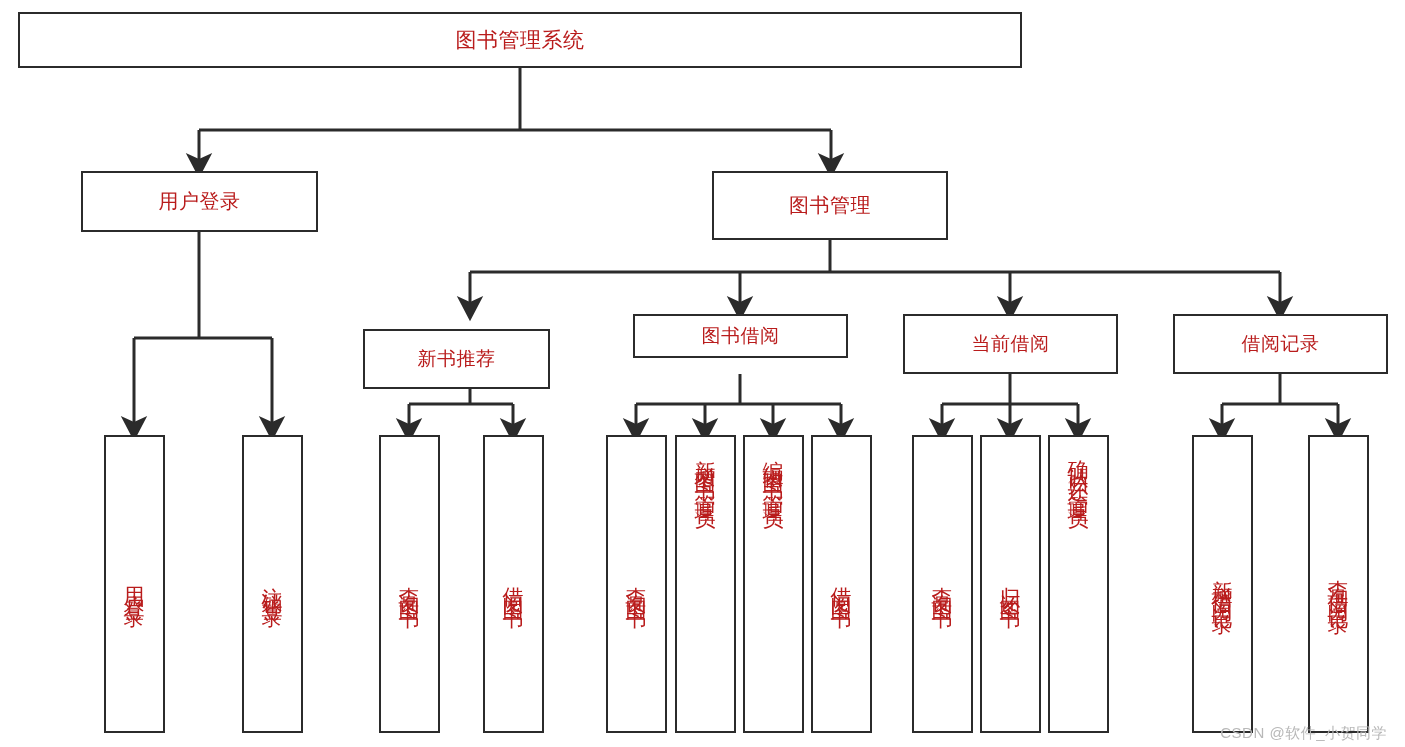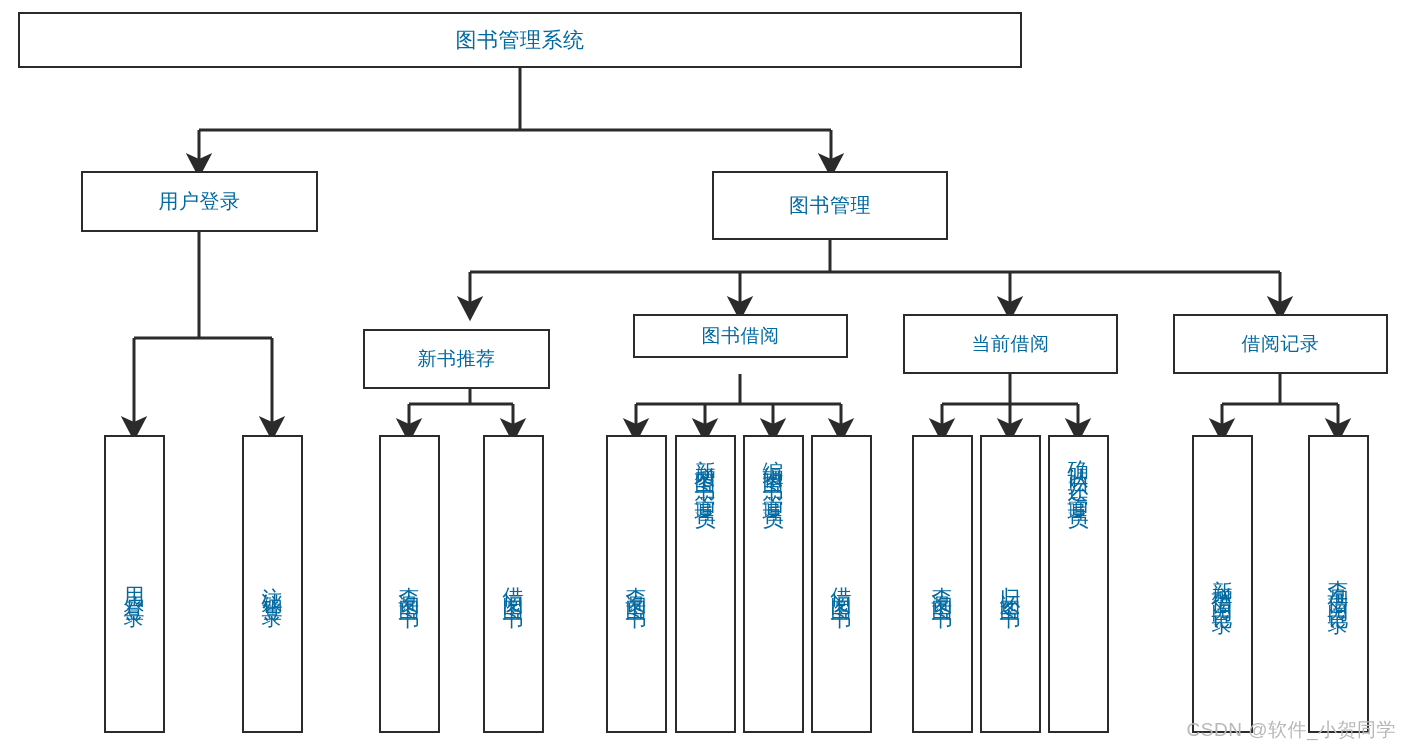--- a/index.html
+++ b/index.html
@@ -13,21 +13,21 @@
   svg#connectors{position:absolute;left:0;top:0;width:1405px;height:747px;}
 
   .node{
     position:absolute;
     box-sizing:border-box;
     background:#ffffff;
     border:2.5px solid #2b2b2b;
     display:flex;
     align-items:center;
     justify-content:center;
-    color:#0369a1;
+    color:#b91c1c;
   }
   .node .label{
     display:block;
     text-align:center;
     line-height:1.15;
     letter-spacing:0.5px;
   }
   .node-root .label{font-size:21px;}
   .node-l2 .label{font-size:20px;}
   .node-l3 .label{font-size:19px;}
@@ -46,23 +46,23 @@
     letter-spacing:7px;
     white-space:nowrap;
   }
   .node-leaf.center .label{
     margin-top:auto;margin-bottom:auto;
   }
   .node-leaf.center{align-items:center;padding-top:0;}
 
   #watermark{
     position:absolute;
-    right:9px;
+    right:18px;
     bottom:4px;
-    font-size:19px;
+    font-size:15px;
     color:#b8b8b8;
     white-space:nowrap;
     letter-spacing:0.5px;
   }
 </style>
 </head>
 <body>
 
 <div id="diagram-root">
 

